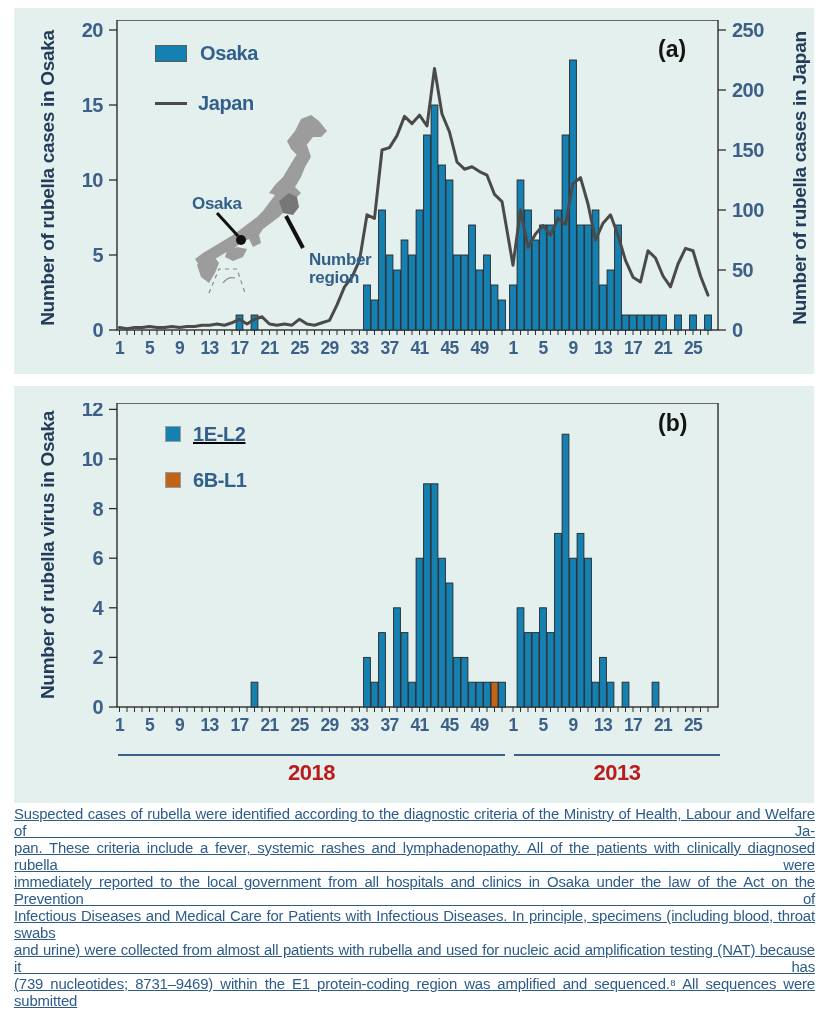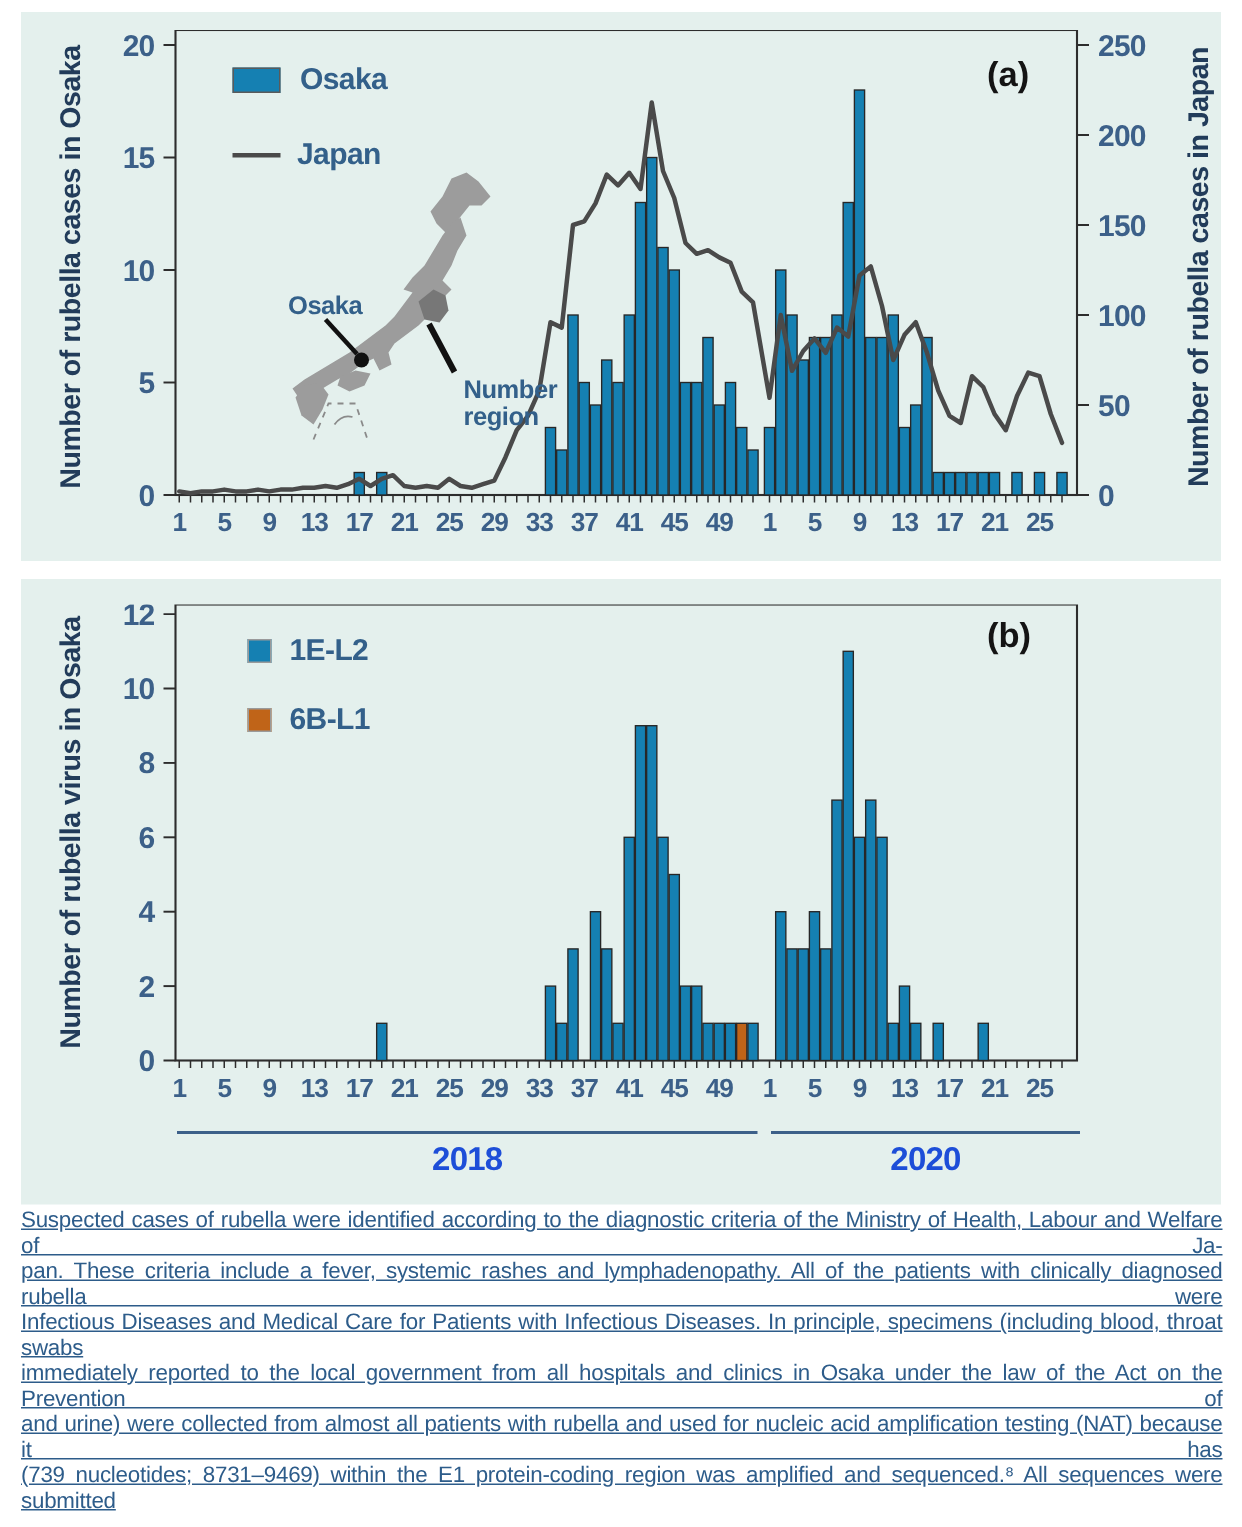--- a/index.html
+++ b/index.html
@@ -17,21 +17,21 @@
   .corner{position:absolute;font:700 23px "Liberation Sans",sans-serif;color:#141414;}
   .legend{position:absolute;}
   .legend .row{display:flex;align-items:center;height:20px;margin-bottom:30px;}
   .legend .lbl{font:700 20px "Liberation Sans",sans-serif;color:#33608a;letter-spacing:-0.4px;}
   .sw-bar{width:30px;height:15px;background:#1580b2;border:1px solid #5a5a5a;margin-right:13px;}
   .sw-line{width:32px;height:0;border-top:3.5px solid #4a4a4a;margin-right:11px;}
   .sw-sq-blue{width:14px;height:14px;background:#1580b2;border:1px solid #9a9a9a;margin-right:12px;}
   .sw-sq-orange{width:14px;height:14px;background:#c06418;border:1px solid #9a9a9a;margin-right:12px;}
   .maplab{position:absolute;font:700 17px "Liberation Sans",sans-serif;color:#33608a;letter-spacing:-0.3px;line-height:18px;}
   .yearline{position:absolute;height:2px;background:#3c6089;}
-  .yearlab{position:absolute;text-align:center;font:700 22px "Liberation Sans",sans-serif;color:#1d4ed8;letter-spacing:-0.5px;}
+  .yearlab{position:absolute;text-align:center;font:700 22px "Liberation Sans",sans-serif;color:#b91c1c;letter-spacing:-0.5px;}
   .caption{position:absolute;left:14px;top:806px;width:801px;color:#2d5c8a;
            font:400 14.9px/17px "Liberation Sans",sans-serif;letter-spacing:-0.15px;}
   .cap-line{text-align:justify;text-align-last:justify;white-space:normal;text-decoration:underline;}
 </style>
 </head>
 <body>
 
 <div class="page">
 
   <section class="panel" id="panelA">
@@ -393,40 +393,40 @@
         <rect x="570.6" y="155.2" width="6.8" height="148.8" fill="#1580b2" stroke="#272727" stroke-width="0.9"></rect>
         <rect x="578.1" y="279.2" width="6.8" height="24.8" fill="#1580b2" stroke="#272727" stroke-width="0.9"></rect>
         <rect x="585.6" y="254.4" width="6.8" height="49.6" fill="#1580b2" stroke="#272727" stroke-width="0.9"></rect>
         <rect x="593.1" y="279.2" width="6.8" height="24.8" fill="#1580b2" stroke="#272727" stroke-width="0.9"></rect>
         <rect x="608.1" y="279.2" width="6.8" height="24.8" fill="#1580b2" stroke="#272727" stroke-width="0.9"></rect>
         <rect x="638.1" y="279.2" width="6.8" height="24.8" fill="#1580b2" stroke="#272727" stroke-width="0.9"></rect>
         <rect x="477.1" y="279.2" width="6.8" height="24.8" fill="#c06418" stroke="#272727" stroke-width="0.9"></rect>
       </svg>
 
     <div class="legend" style="left:151px;top:38px;">
-      <div class="row" style="margin-bottom:26px;">
+      <div class="row" style="margin-bottom:26px;text-decoration:underline;">
         <span class="sw-sq-blue"></span>
         <span class="lbl">1E-L2</span>
       </div>
       <div class="row">
         <span class="sw-sq-orange"></span>
         <span class="lbl">6B-L1</span>
       </div>
     </div>
 
     <div class="corner" style="left:644px;top:24px;">(b)</div>
 
     <div class="yearline" style="left:104px;top:368px;width:387px;"></div>
     <div class="yearline" style="left:500px;top:368px;width:206px;"></div>
     <div class="yearlab" style="left:104px;top:374px;width:387px;">2018</div>
-    <div class="yearlab" style="left:500px;top:374px;width:206px;">2020</div>
+    <div class="yearlab" style="left:500px;top:374px;width:206px;">2013</div>
   </section>
 
   <div class="caption" id="caption">
       <div class="cap-line">Suspected cases of rubella were identified according to the diagnostic criteria of the Ministry of Health, Labour and Welfare of Ja-</div>
       <div class="cap-line">pan. These criteria include a fever, systemic rashes and lymphadenopathy. All of the patients with clinically diagnosed rubella were</div>
+      <div class="cap-line">immediately reported to the local government from all hospitals and clinics in Osaka under the law of the Act on the Prevention of</div>
       <div class="cap-line">Infectious Diseases and Medical Care for Patients with Infectious Diseases. In principle, specimens (including blood, throat swabs</div>
-      <div class="cap-line">immediately reported to the local government from all hospitals and clinics in Osaka under the law of the Act on the Prevention of</div>
       <div class="cap-line">and urine) were collected from almost all patients with rubella and used for nucleic acid amplification testing (NAT) because it has</div>
       <div class="cap-line">(739 nucleotides; 8731–9469) within the E1 protein-coding region was amplified and sequenced.⁸ All sequences were submitted</div>
     </div>
 
 </div>
 
 </body></html>

